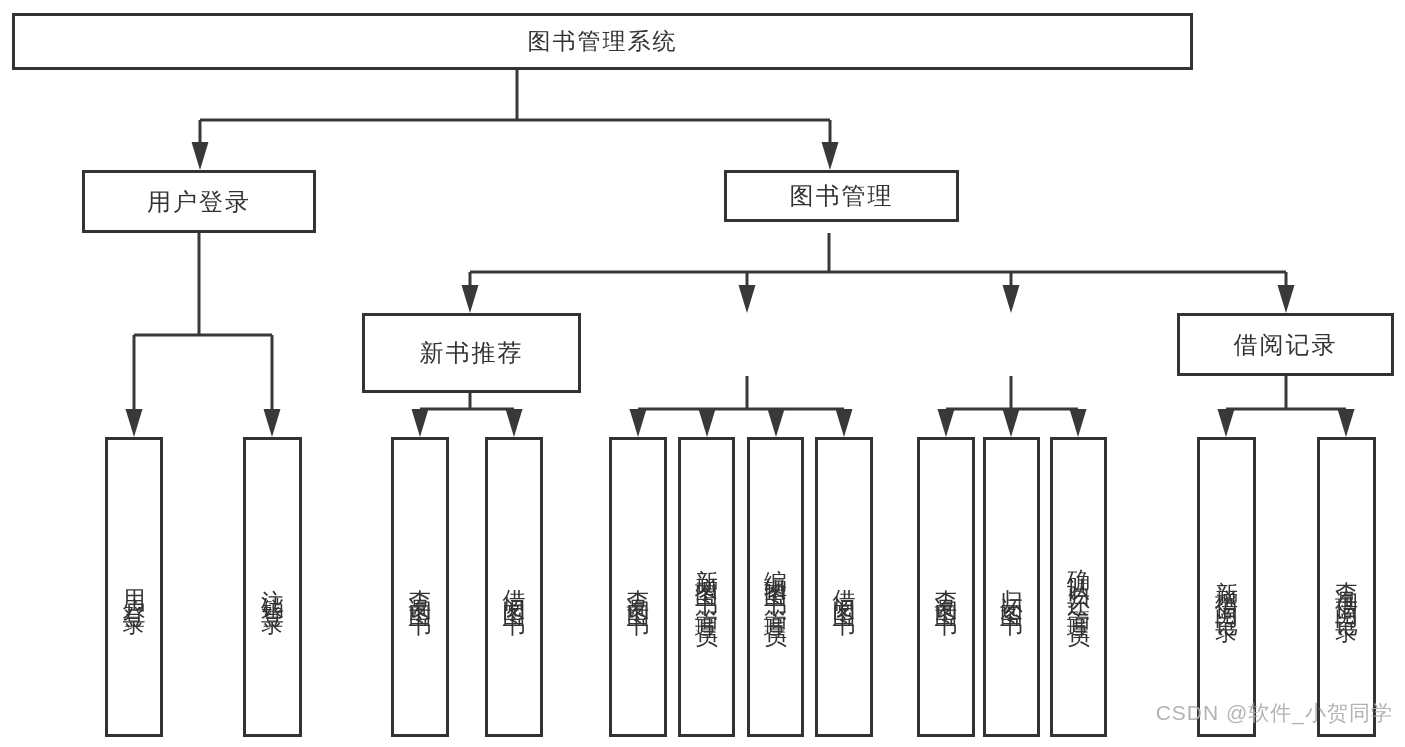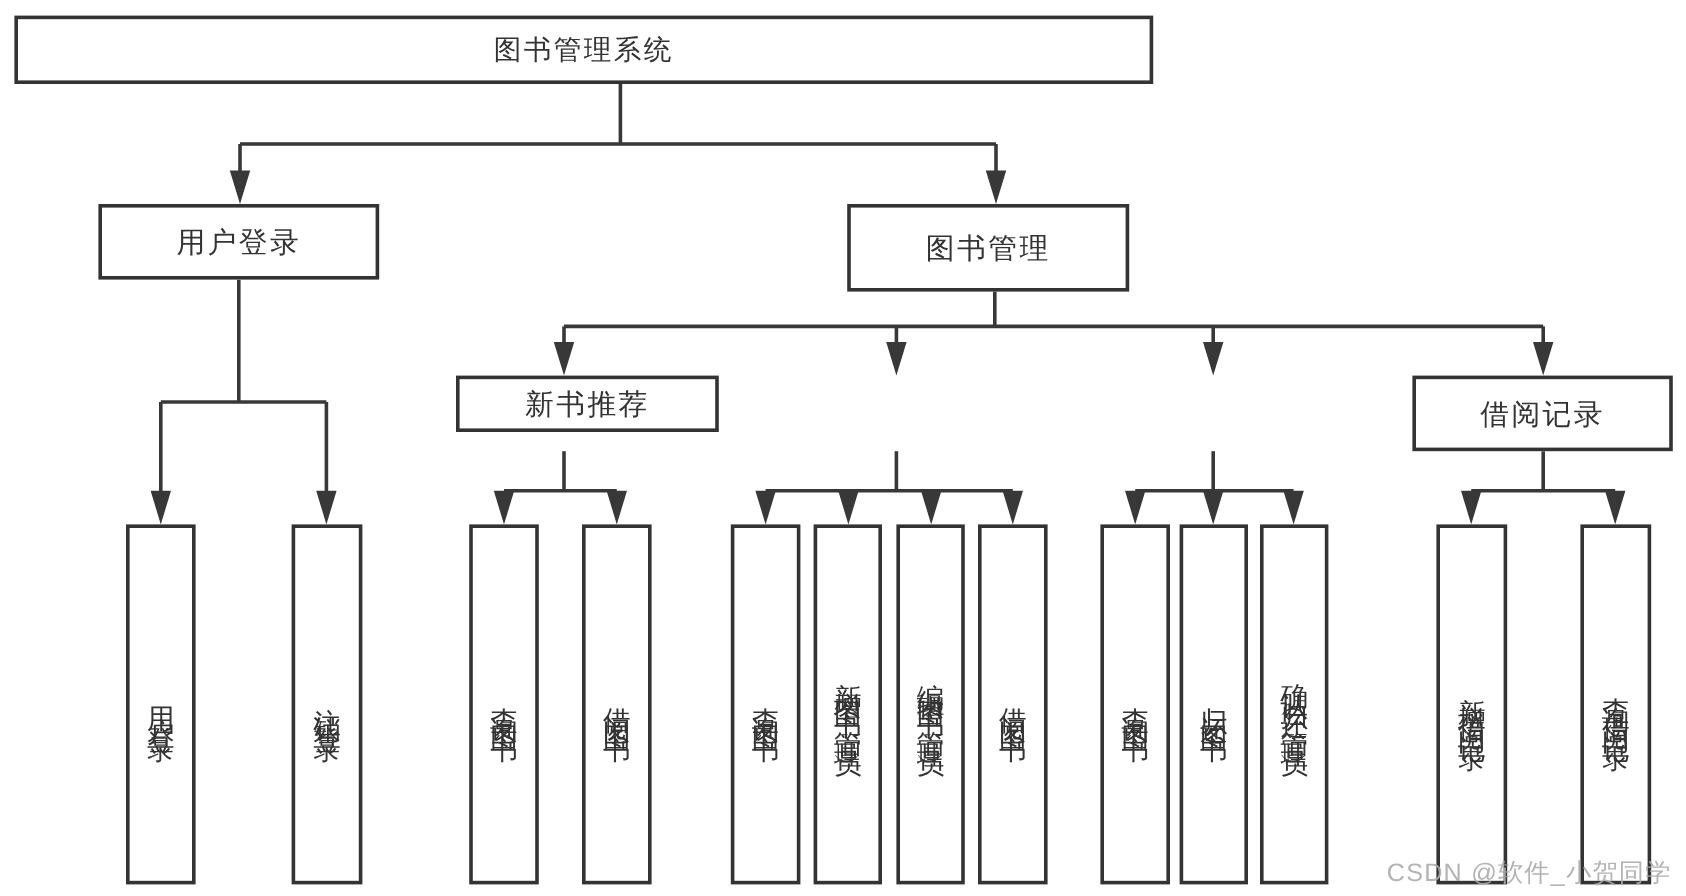--- a/index.html
+++ b/index.html
@@ -42,21 +42,21 @@
   .v-text {
     writing-mode: vertical-rl;
     text-orientation: mixed;
     letter-spacing: 8px;
     line-height: 1;
     white-space: nowrap;
   }
   .watermark {
     position: absolute;
     right: 12px;
-    bottom: 6px;
+    bottom: 20px;
     font-size: 21px;
     letter-spacing: 1px;
     color: rgba(171, 171, 171, 0.9);
     white-space: nowrap;
     z-index: 5;
   }
 </style>
 </head>
 <body>
 
@@ -106,26 +106,26 @@
     <polygon points="937.5,409 954.5,409 946,437"></polygon>
     <polygon points="1002.5,409 1019.5,409 1011,437"></polygon>
     <polygon points="1069.5,409 1086.5,409 1078,437"></polygon>
 
     <path d="M1286 376 V409"></path>
     <path d="M1226 409 H1346"></path>
     <polygon points="1217.5,409 1234.5,409 1226,437"></polygon>
     <polygon points="1337.5,409 1354.5,409 1346,437"></polygon>
   </svg>
 
-  <div class="node h-node root-node" style="left:12px; top:13px; width:949px; height:57px;">图书管理系统</div>
+  <div class="node h-node root-node" style="left:12px; top:13px; width:1181px; height:57px;">图书管理系统</div>
 
   <div class="node h-node" style="left:82px; top:170px; width:234px; height:63px;">用户登录</div>
-  <div class="node h-node" style="left:706px; top:170px; width:235px; height:73px;">图书管理</div>
+  <div class="node h-node" style="left:724px; top:170px; width:235px; height:52px;">图书管理</div>
 
-  <div class="node h-node" style="left:380px; top:313px; width:219px; height:47px;">新书推荐</div>
+  <div class="node h-node" style="left:362px; top:313px; width:219px; height:80px;">新书推荐</div>
   <div class="node h-node" style="left:1177px; top:313px; width:217px; height:63px;">借阅记录</div>
 
   <div class="node v-node" style="left:105px; top:437px; width:58px; height:300px;">
     <span class="v-text">用户登录</span>
   </div>
   <div class="node v-node" style="left:243px; top:437px; width:59px; height:300px;">
     <span class="v-text">注销登录</span>
   </div>
 
   <div class="node v-node" style="left:391px; top:437px; width:58px; height:300px;">

